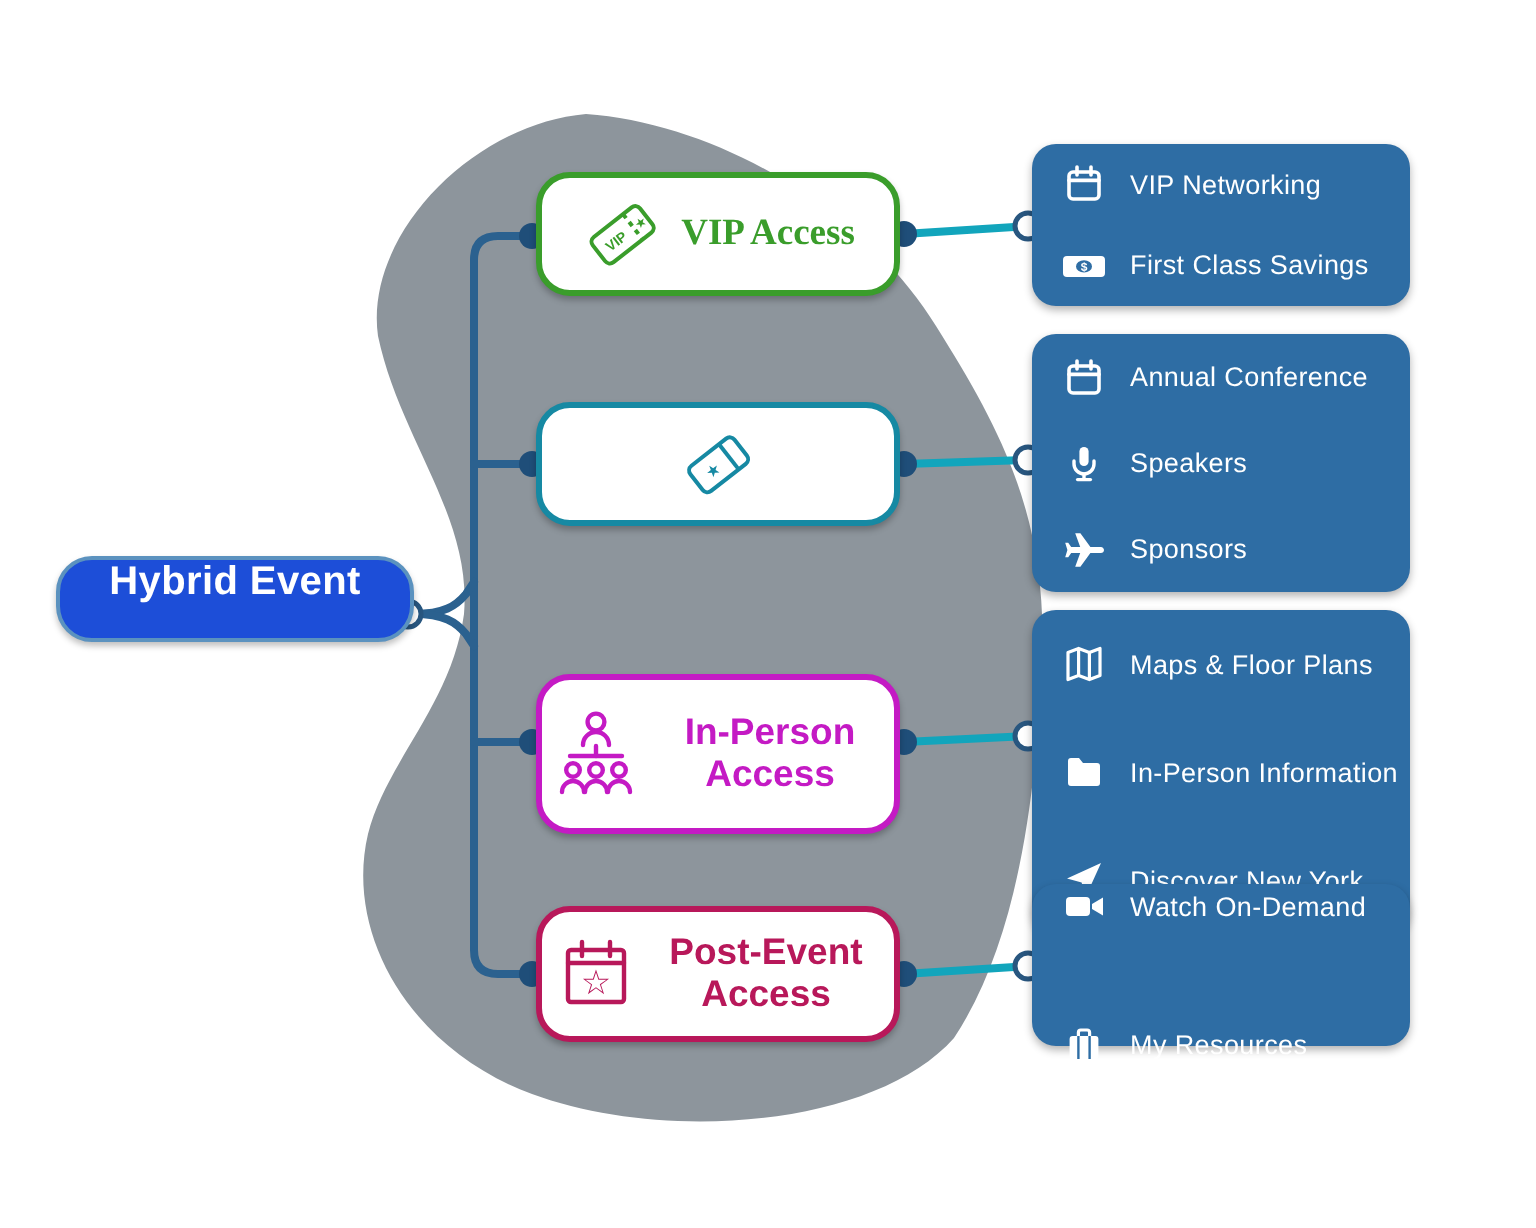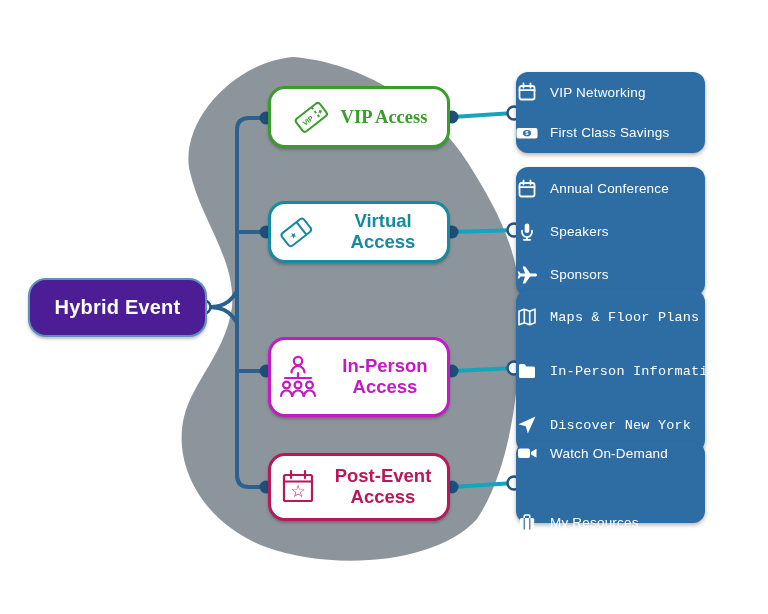--- a/index.html
+++ b/index.html
@@ -4,23 +4,23 @@
 <style>
   html,body{margin:0;padding:0;background:#fff;}
   .canvas{
     position:relative;width:768px;height:614px;overflow:hidden;background:#ffffff;
     font-family:"Liberation Sans", sans-serif;
   }
   .layer{position:absolute;left:0;top:0;width:768px;height:614px;}
 
   
   .hybrid-node{
-    position:absolute;left:28px;top:278px;width:179px;height:59px;
-    background:#4c1d95;border:2px solid #5B92BF;border-radius:18px;
-    display:flex;align-items:center;justify-content:center;box-sizing:border-box;
+    position:absolute;left:28px;top:278px;width:179px;height:43px;
+    background:#1d4ed8;border:2px solid #5B92BF;border-radius:18px;
+    display:flex;align-items:flex-start;justify-content:center;box-sizing:border-box;
     box-shadow:0 2px 3px rgba(0,0,0,.25);
   }
   .hybrid-node .lbl{color:#fff;font-size:20px;font-weight:bold;letter-spacing:.2px;}
 
   
   .mid-node{
     position:absolute;left:268px;width:182px;background:#fff;border-radius:17px;
     display:flex;align-items:center;justify-content:center;gap:10px;
     box-sizing:border-box;box-shadow:0 2px 3px rgba(0,0,0,.25);padding:0 6px;
   }
@@ -35,23 +35,23 @@
   .node-postevent .lbl{color:#B8185A;max-width:112px;}
 
   
   .panel{
     position:absolute;left:516px;width:189px;background:#2E6DA4;border-radius:12px;
     display:flex;flex-direction:column;box-sizing:border-box;
     box-shadow:0 2px 4px rgba(0,0,0,.3);
   }
   .panel-vip      {top:72px;height:81px;}
   .panel-virtual  {top:167px;height:129px;justify-content:flex-end;}
-  .panel-inperson {top:290px;height:162px;font-family:Liberation Mono, monospace;}
+  .panel-inperson {top:305px;height:162px;}
   .panel-postevent{top:442px;height:81px;gap:47px;}
-  .p-row{flex:1;display:flex;align-items:center;gap:12px;}
+  .p-row{flex:1;display:flex;align-items:center;gap:12px;padding-left:15px;}
   .p-ico{width:22px;height:22px;flex:0 0 22px;display:flex;align-items:center;justify-content:center;}
   .p-lbl{color:#fff;font-size:13.5px;letter-spacing:.2px;white-space:nowrap;}
 
   svg{display:block;}
 </style>
 </head>
 <body>
 
 <div class="canvas">
 
@@ -121,21 +121,20 @@
   <div class="mid-node node-virtual">
     <span>
       <svg width="38" height="36" viewBox="0 0 38 36">
         <g transform="rotate(-38 19 18)" stroke="#1689A3" fill="none" stroke-width="2">
           <rect x="5" y="10.5" width="28" height="16" rx="3"></rect>
           <line x1="25.5" y1="10.5" x2="25.5" y2="26.5"></line>
           <text x="15" y="21.8" text-anchor="middle" font-size="8" fill="#1689A3" stroke="none">★</text>
         </g>
       </svg>
     </span>
-    <span class="lbl">Virtual Access</span>
   </div>
 
   <div class="mid-node node-inperson">
     <span>
       <svg width="42" height="48" viewBox="0 0 42 48">
         <g stroke="#C41AC4" fill="none" stroke-width="2.2" stroke-linecap="round">
           <circle cx="21" cy="8" r="4.2"></circle>
           <path d="M 14.5,19.5 a6.5,6.5 0 0 1 13,0"></path>
           <line x1="21" y1="20" x2="21" y2="25"></line>
           <line x1="8" y1="25" x2="34" y2="25"></line>

